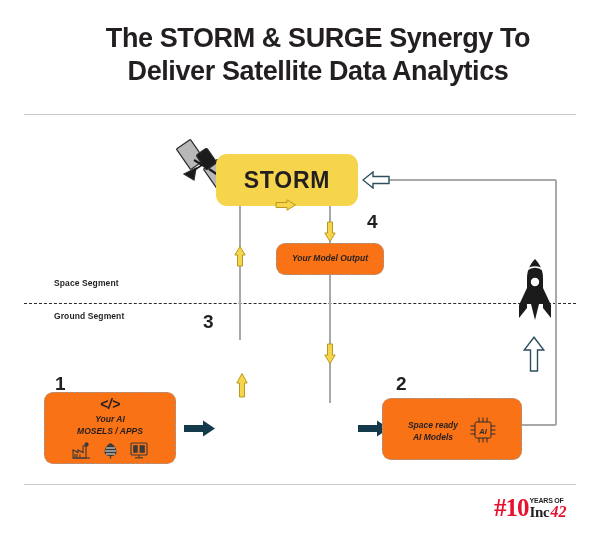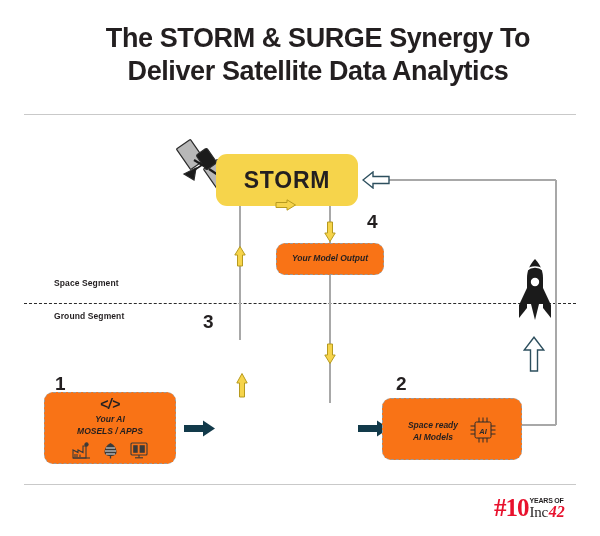--- a/index.html
+++ b/index.html
@@ -166,21 +166,21 @@
   }
   .logo-years {
     font-size: 7px; font-weight: bold; color: #231f20;
     line-height: 1; letter-spacing: -0.2px;
   }
   .logo-incrow {
     display: flex; align-items: baseline;
   }
   .logo-inc {
     font-family: "Liberation Serif", serif;
-    font-size: 15px; font-weight: normal; color: #231f20;
+    font-size: 15px; font-weight: bold; color: #231f20;
     line-height: 1; letter-spacing: -0.3px;
   }
   .logo-42 {
     font-family: "Liberation Serif", serif;
     font-size: 16px; font-weight: bold; color: #e8112d;
     line-height: 1; font-style: italic; margin-left: 1px;
   }
 </style>
 </head>
 <body>

